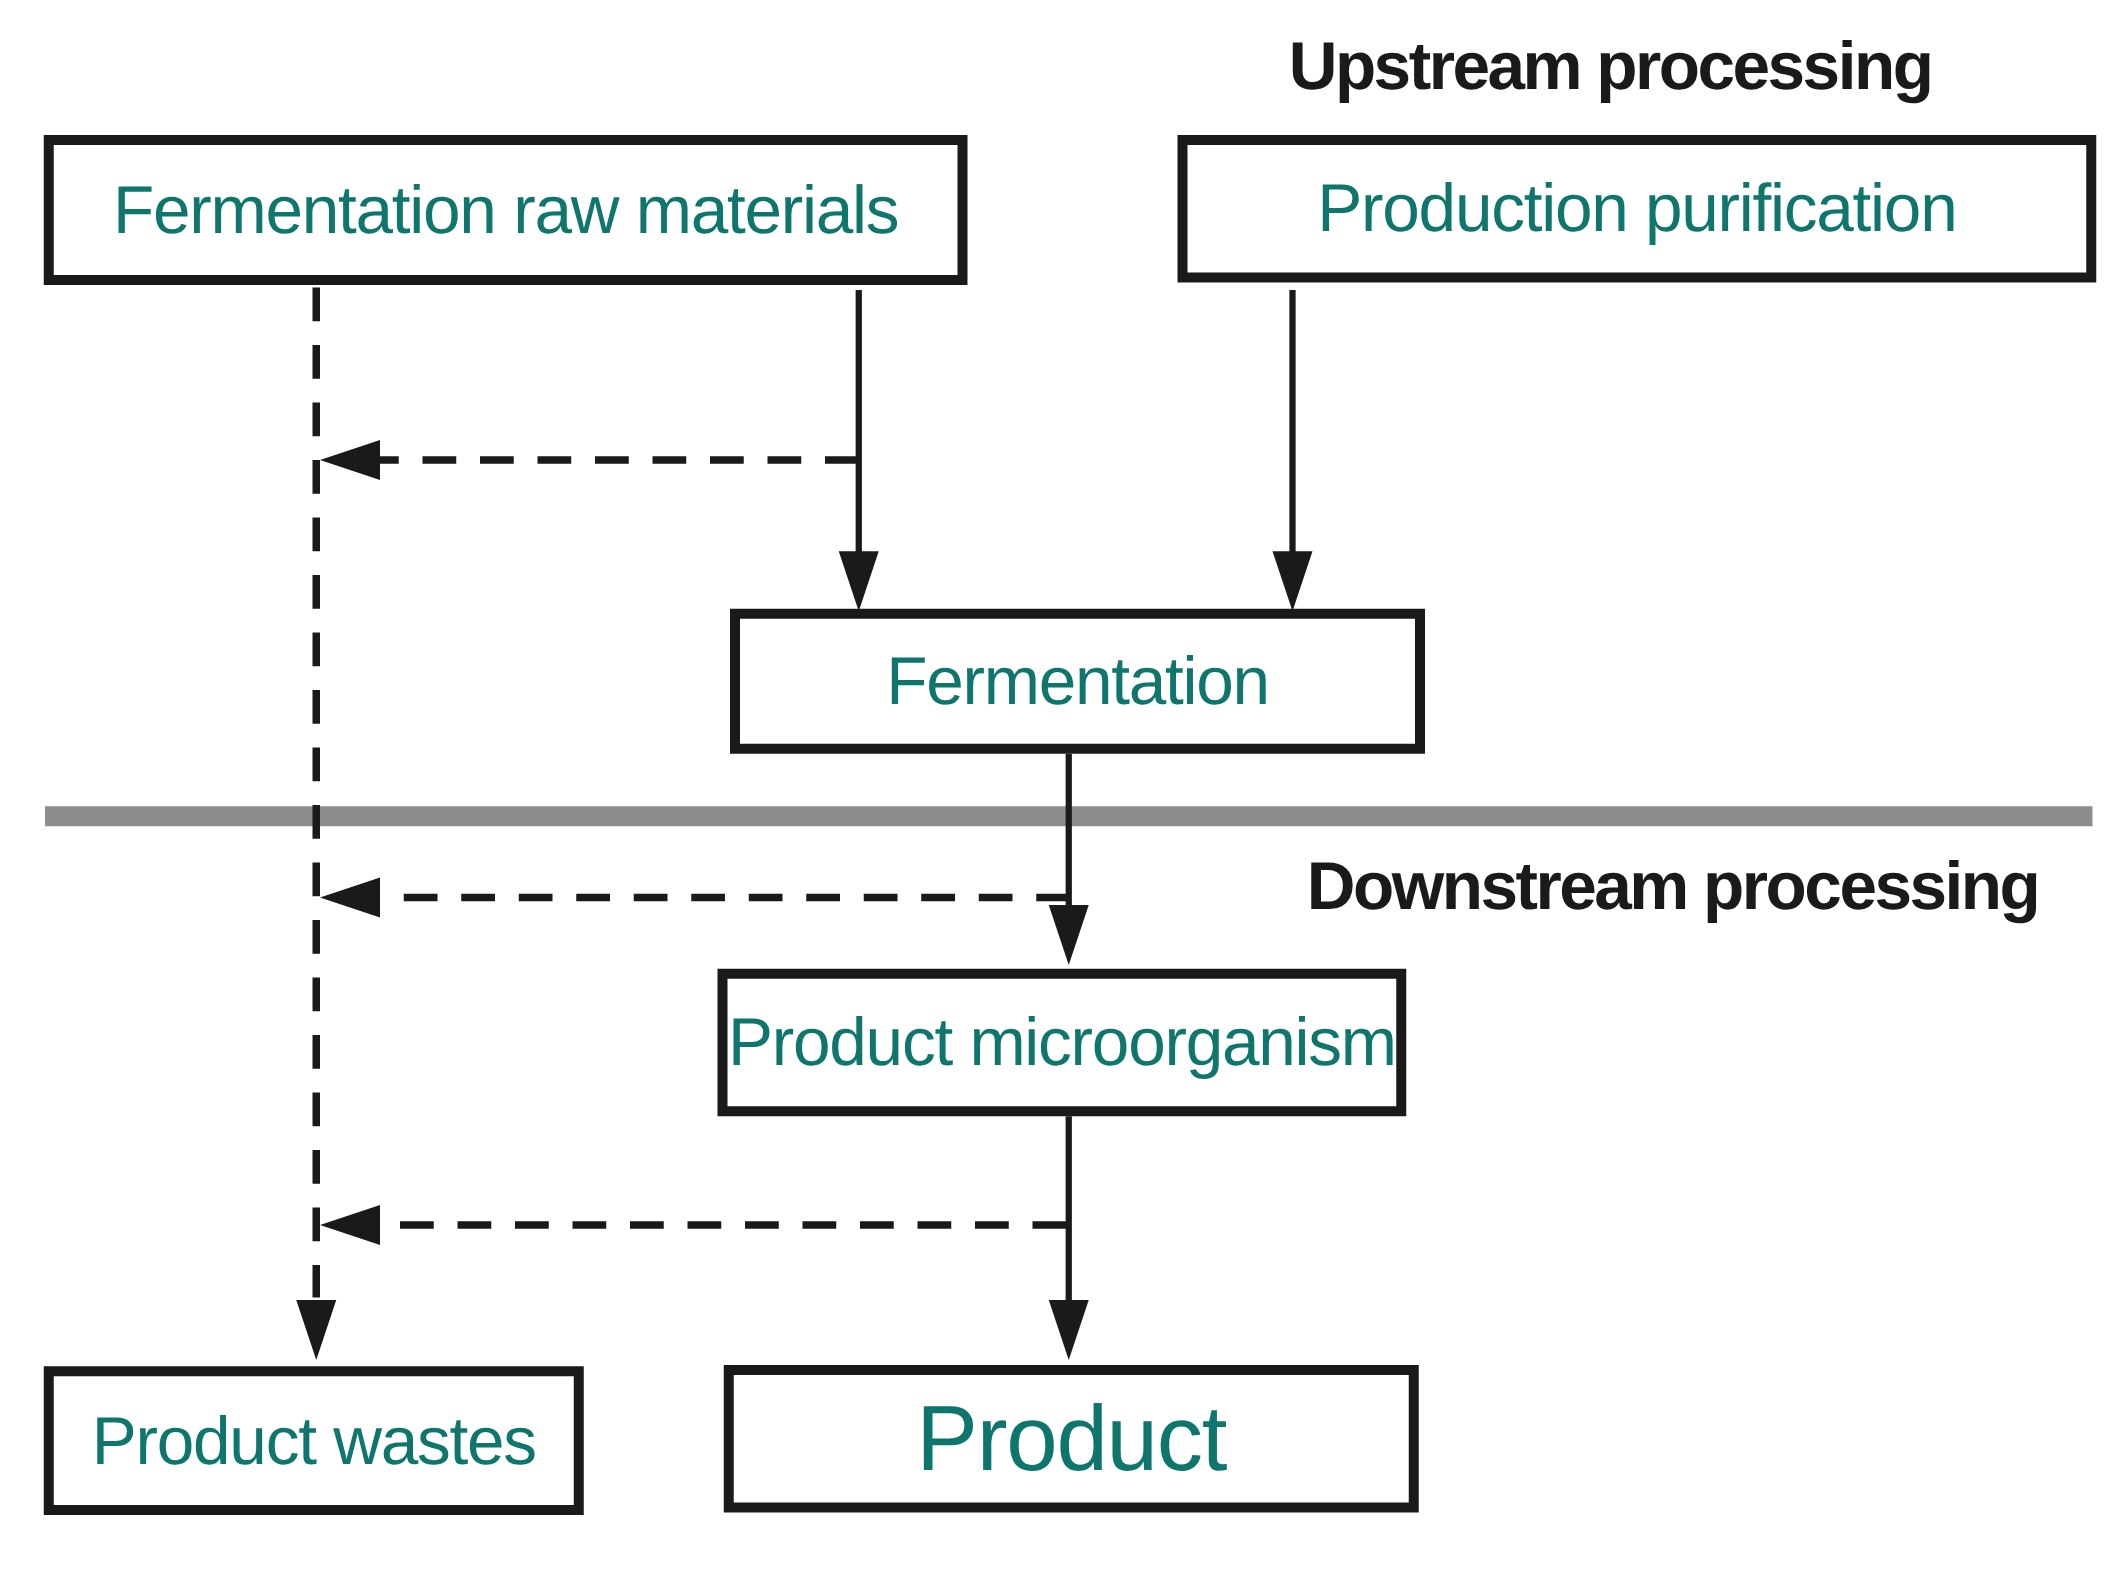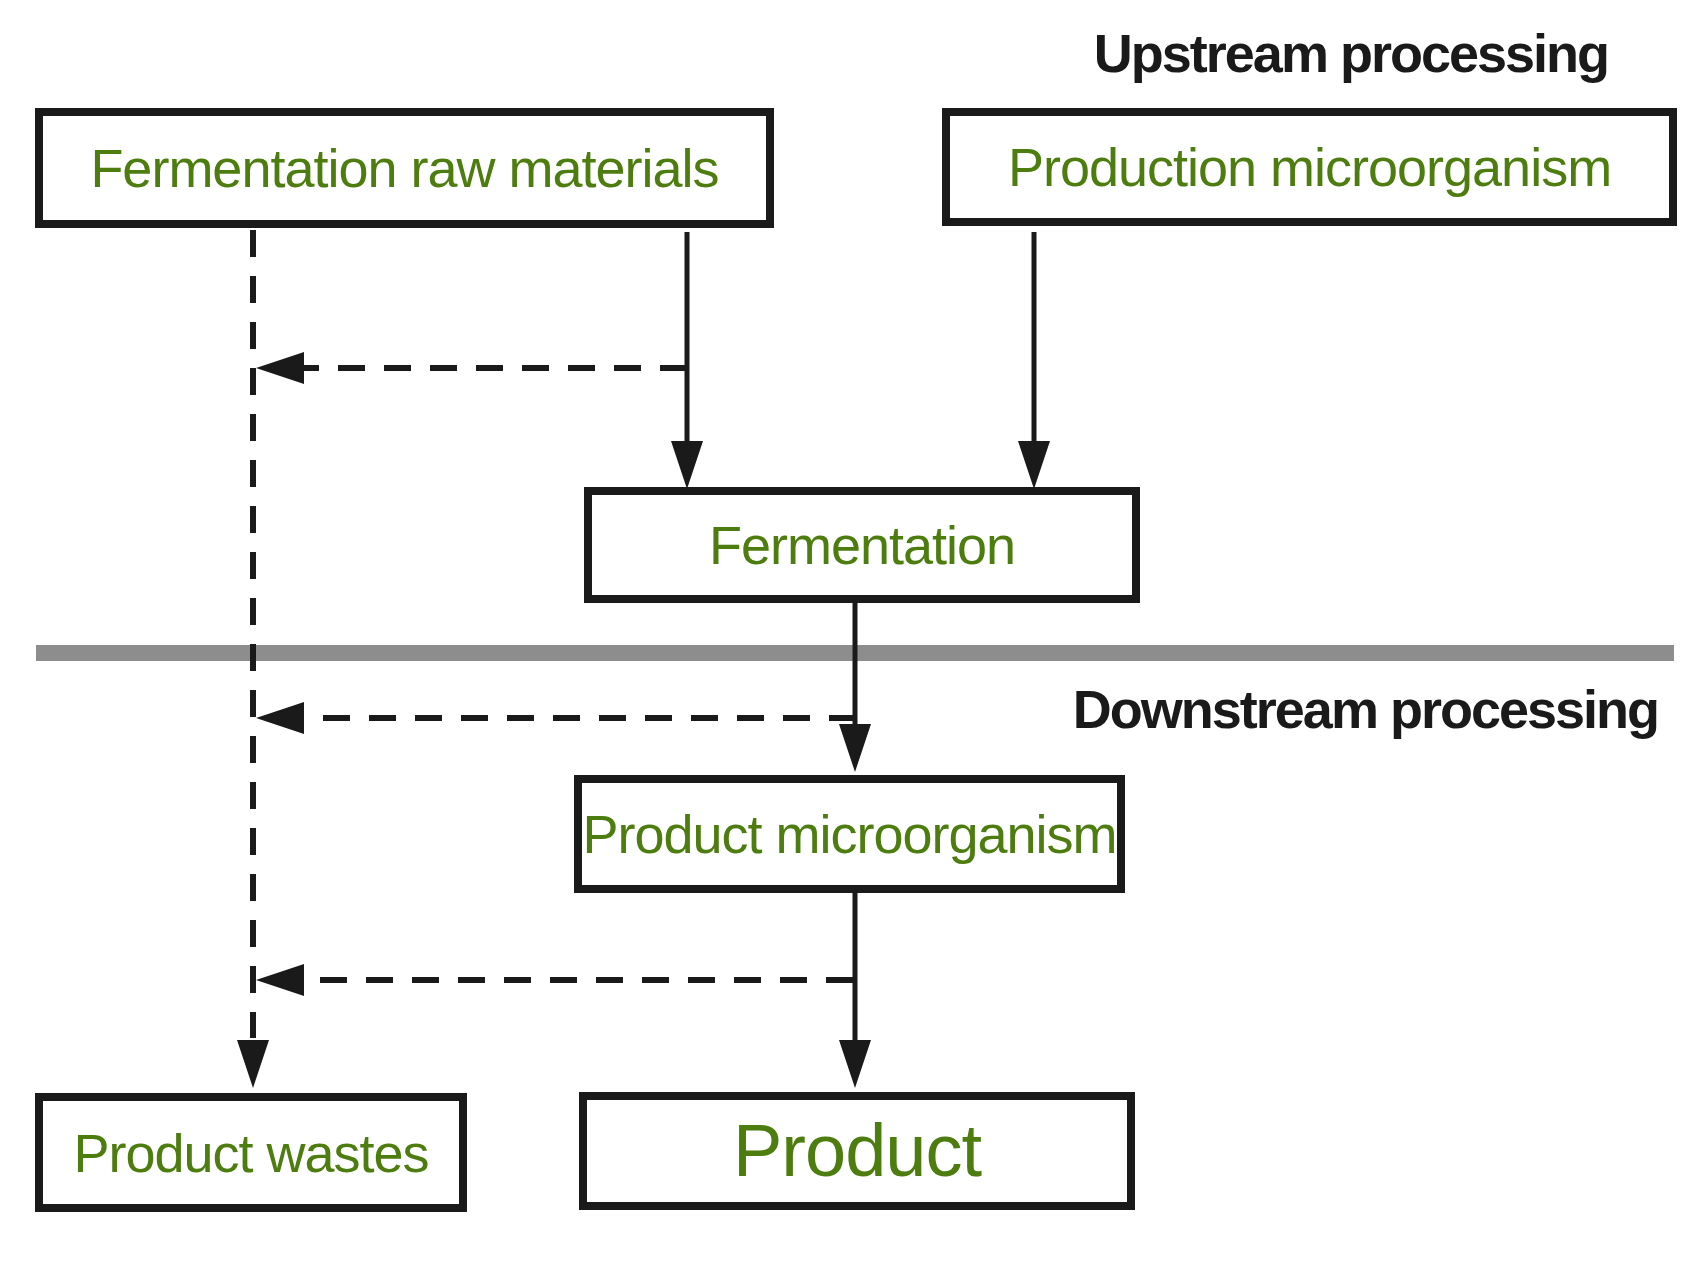--- a/index.html
+++ b/index.html
@@ -24,32 +24,32 @@
     display: flex;
     align-items: center;
     justify-content: center;
     text-align: center;
   }
   .node-label {
     font-size: 54px;
     line-height: 1;
     letter-spacing: -1px;
     white-space: nowrap;
-    color: #4d7c0f;
+    color: #0f766e;
   }
   .node-label.large {
     font-size: 74px;
   }
   .section-label {
     position: absolute;
     font-size: 54px;
     font-weight: bold;
     letter-spacing: -2px;
     white-space: nowrap;
-    text-align: right;
+    text-align: center;
     color: #1a1a1a;
   }
   #box-raw-materials   { left: 35px;  top: 108px;  width: 739px; height: 120px; }
   #box-microorganism   { left: 942px; top: 108px;  width: 735px; height: 118px; }
   #box-fermentation    { left: 584px; top: 487px;  width: 556px; height: 116px; }
   #box-purification    { left: 574px; top: 775px;  width: 551px; height: 118px; }
   #box-effluent        { left: 35px;  top: 1093px; width: 432px; height: 119px; }
   #box-product         { left: 579px; top: 1092px; width: 556px; height: 118px; justify-content: center; }
   #label-upstream      { left: 968px;  top: 22px;  width: 640px; }
   #label-downstream    { left: 1018px; top: 678px; width: 640px; }
@@ -86,21 +86,21 @@
 
   <div class="section-label" id="label-downstream">
     <span>Downstream processing</span>
   </div>
 
   <div class="node-box" id="box-raw-materials">
     <span class="node-label">Fermentation raw materials</span>
   </div>
 
   <div class="node-box" id="box-microorganism">
-    <span class="node-label">Production microorganism</span>
+    <span class="node-label">Production purification</span>
   </div>
 
   <div class="node-box" id="box-fermentation">
     <span class="node-label">Fermentation</span>
   </div>
 
   <div class="node-box" id="box-purification">
     <span class="node-label">Product microorganism</span>
   </div>
 

